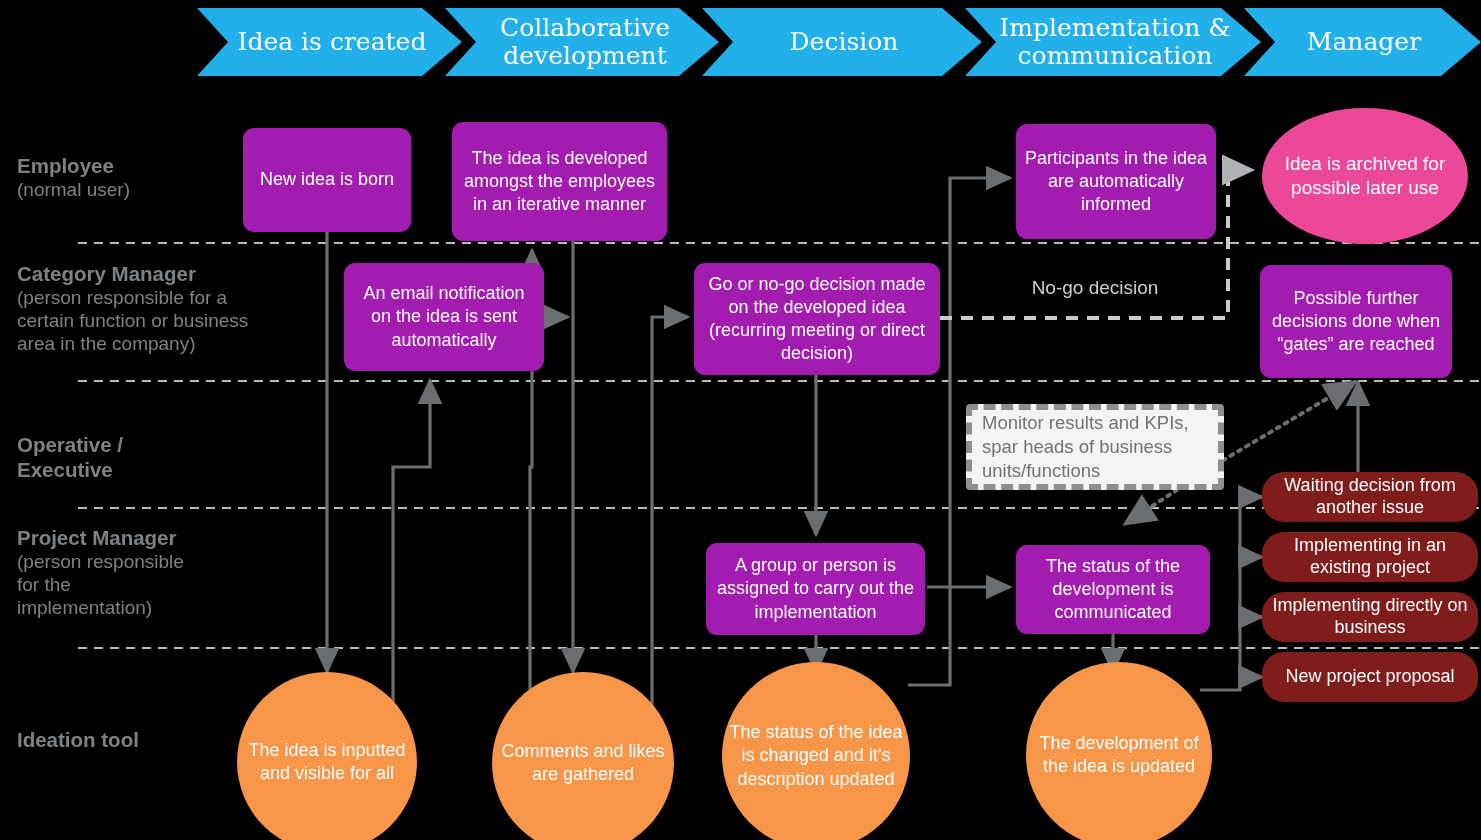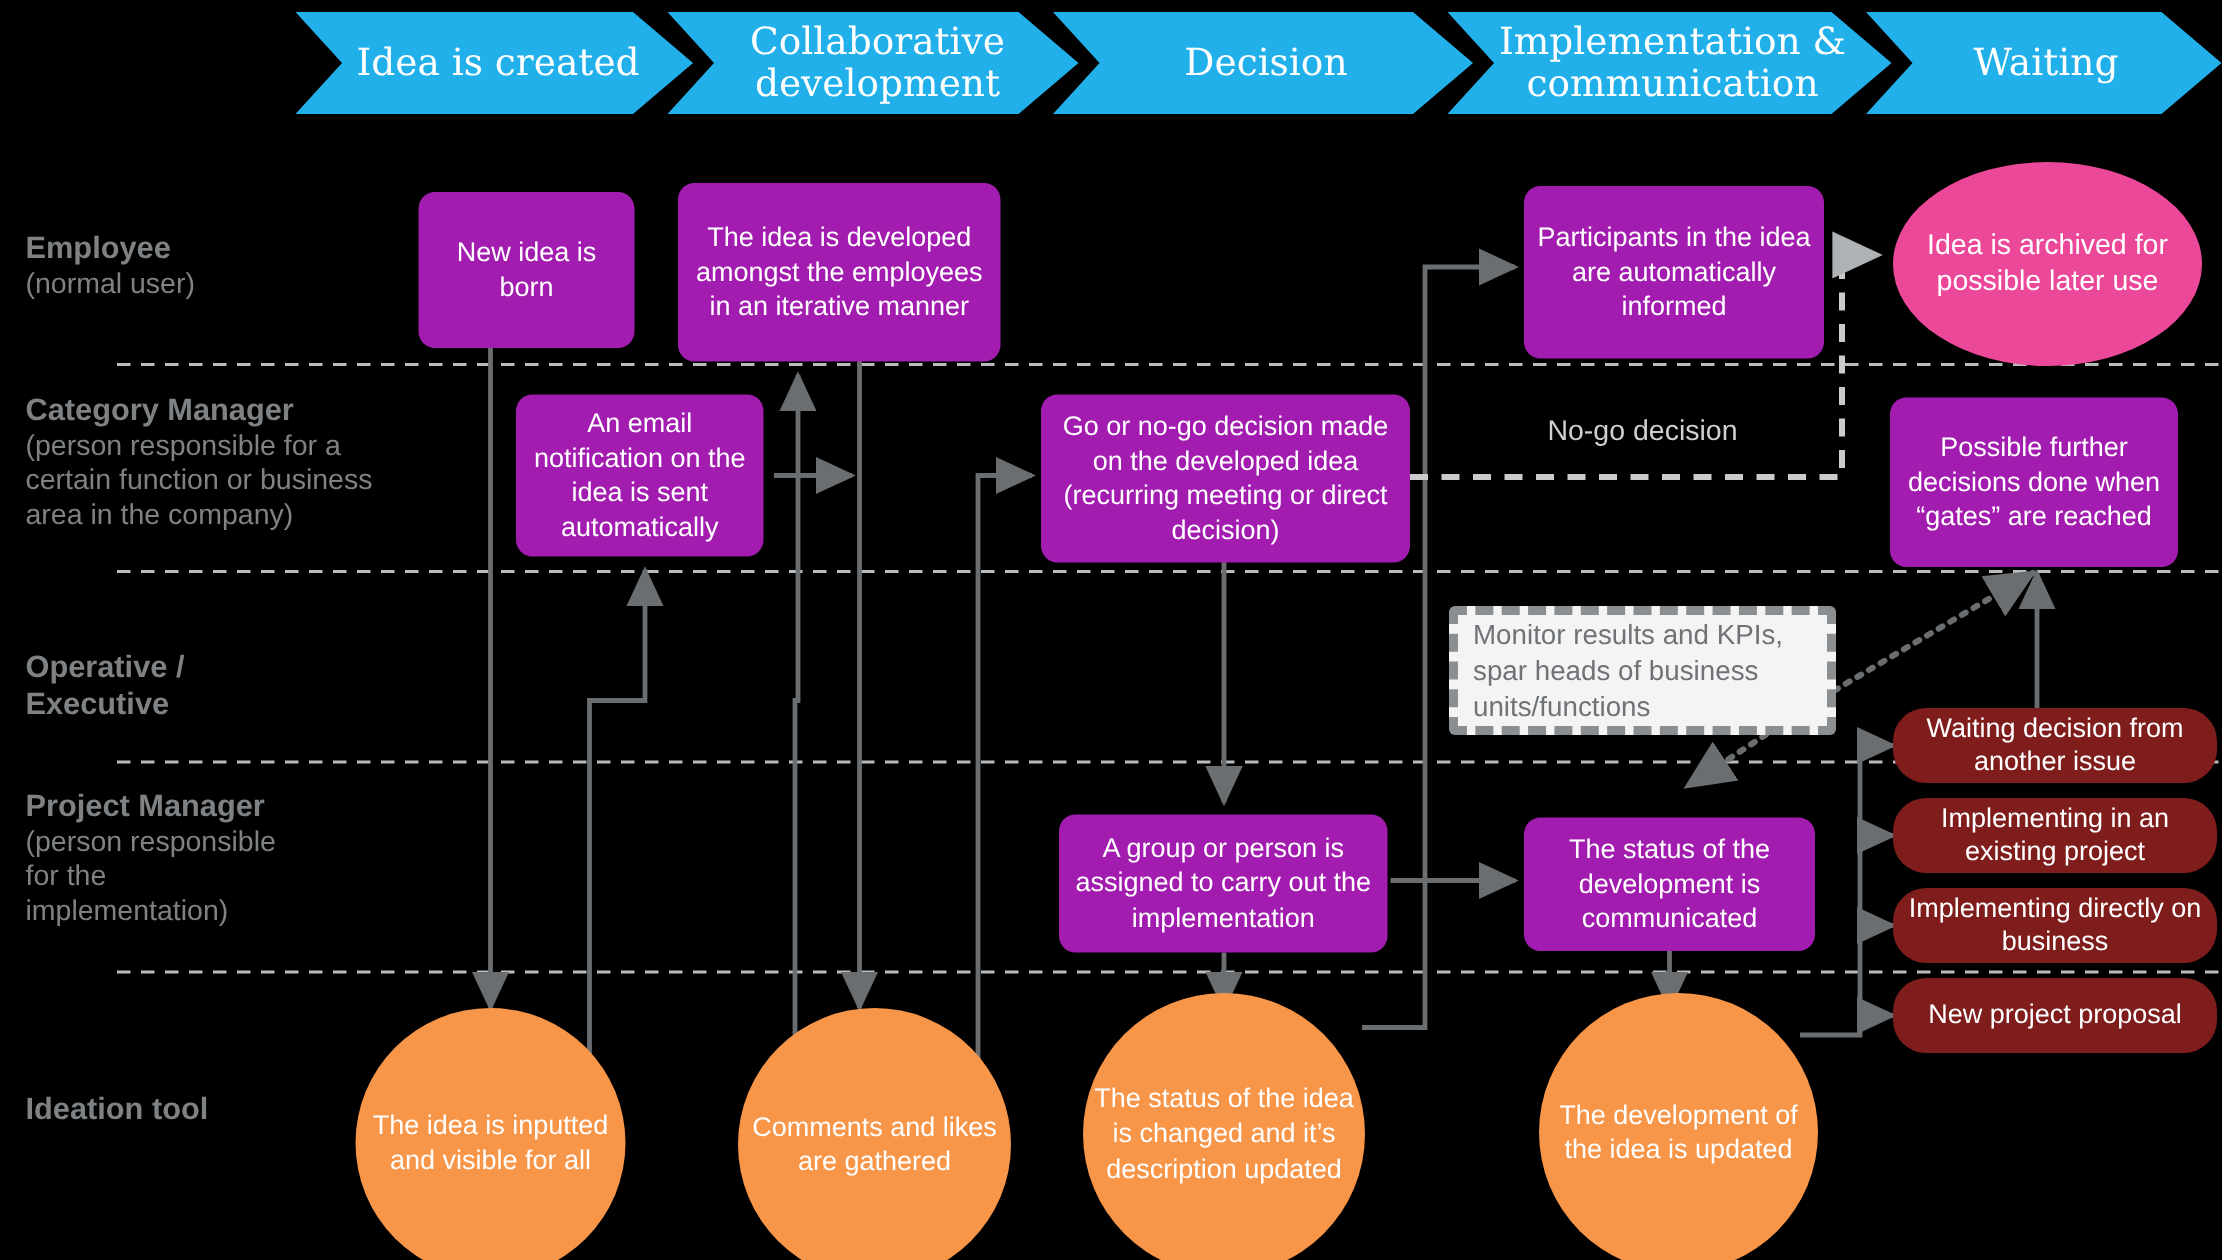--- a/index.html
+++ b/index.html
@@ -60,21 +60,21 @@
   <div class="phase-label" style="left:476px;top:8px;width:218px;height:68px;white-space:pre-line;">
     <span>Collaborative
 development</span></div>
   <div class="phase-label" style="left:733px;top:8px;width:222px;height:68px;">
     <span>Decision</span>
     </div>
   <div class="phase-label" style="left:996px;top:8px;width:238px;height:68px;white-space:pre-line;">
     <span>Implementation &amp;
 communication</span></div>
   <div class="phase-label" style="left:1275px;top:8px;width:178px;height:68px;">
-    <span>Waiting</span>
+    <span>Manager</span>
     </div>
 
   <svg class="layer" viewBox="0 0 1481 840">
     <defs>
       <marker id="ah" markerWidth="9" markerHeight="9" refX="7.6" refY="4.5" orient="auto" markerUnits="strokeWidth">
         <path d="M0,0.6 L8.4,4.5 L0,8.4 z" fill="#6B6E70"></path>
       </marker>
       <marker id="ahl" markerWidth="9" markerHeight="9" refX="7.6" refY="4.5" orient="auto" markerUnits="strokeWidth">
         <path d="M0,0.6 L8.4,4.5 L0,8.4 z" fill="#AFB2B4"></path>
       </marker>
@@ -154,37 +154,37 @@
     <span class="s" style="white-space:pre-line;">(person responsible
 for the
 implementation)</span>
   </div>
 
   <div class="lane-label" style="left:17px;top:727px;width:230px;">
     <span class="t">Ideation tool</span>
     <span class="s"></span>
   </div>
 
-  <div class="node n-green" style="left:243px;top:128px;width:144px;height:104px;margin-left:36px;">
+  <div class="node n-green" style="left:243px;top:128px;width:168px;height:104px;">
     <span>New idea is born</span>
     </div>
 
   <div class="node n-green" style="left:452px;top:122px;width:215px;height:119px;">
     <span>The idea is developed amongst the employees in an iterative manner</span>
     </div>
 
   <div class="node n-green" style="left:1016px;top:124px;width:200px;height:115px;">
     <span>Participants in the idea are automatically informed</span>
     </div>
 
   <div class="node n-navy" style="left:1262px;top:108px;width:206px;height:136px;">
     <span>Idea is archived for possible later use</span>
     </div>
 
-  <div class="node n-green" style="left:344px;top:263px;width:165px;height:108px;">
+  <div class="node n-green" style="left:344px;top:263px;width:200px;height:108px;">
     <span>An email notification on the idea is sent automatically</span>
     </div>
 
   <div class="node n-green" style="left:694px;top:263px;width:246px;height:112px;">
     <span>Go or no-go decision made on the developed idea (recurring meeting or direct decision)</span>
     </div>
 
   <div class="node n-green" style="left:1260px;top:265px;width:192px;height:113px;">
     <span>Possible further decisions done when “gates” are reached</span>
     </div>

